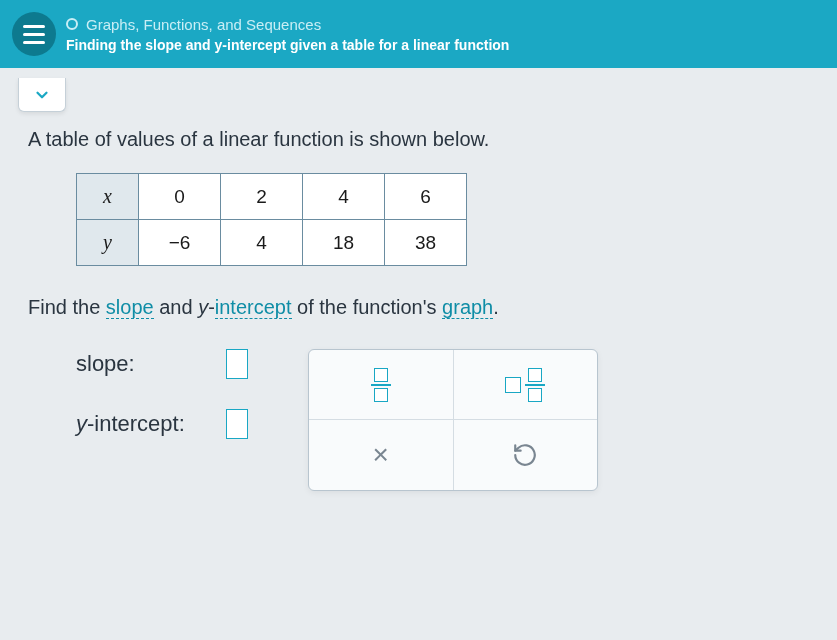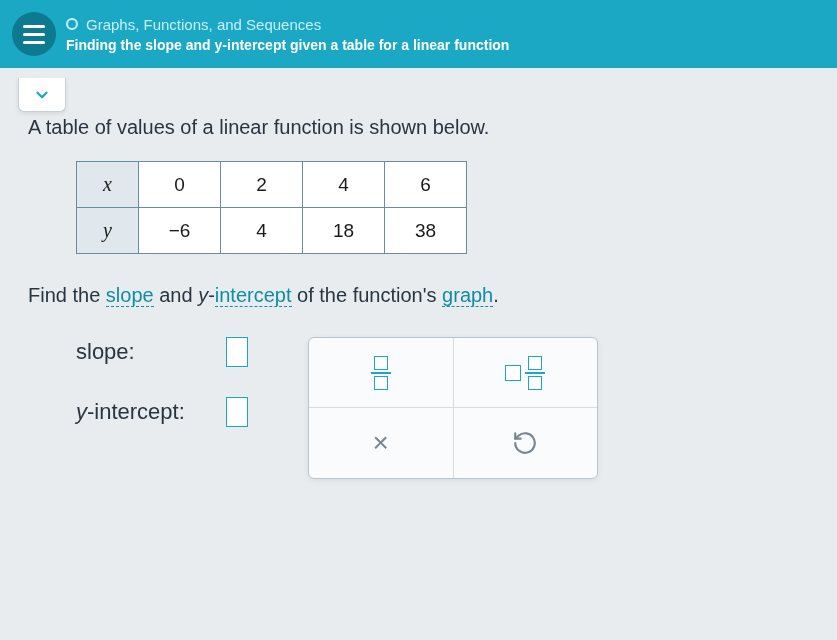--- a/index.html
+++ b/index.html
@@ -78,21 +78,21 @@
       align-items: center;
       justify-content: center;
       cursor: pointer;
       box-shadow: 0 2px 4px rgba(0,0,0,0.08);
     }
     .chevron-down {
       width: 18px;
       height: 18px;
     }
     .content {
-      padding: 48px 28px 20px 28px;
+      padding: 60px 28px 20px 28px;
       color: #2a3540;
       font-size: 20px;
     }
     .prompt {
       margin-bottom: 22px;
     }
     .data-table {
       border-collapse: collapse;
       margin-left: 48px;
       margin-bottom: 30px;

